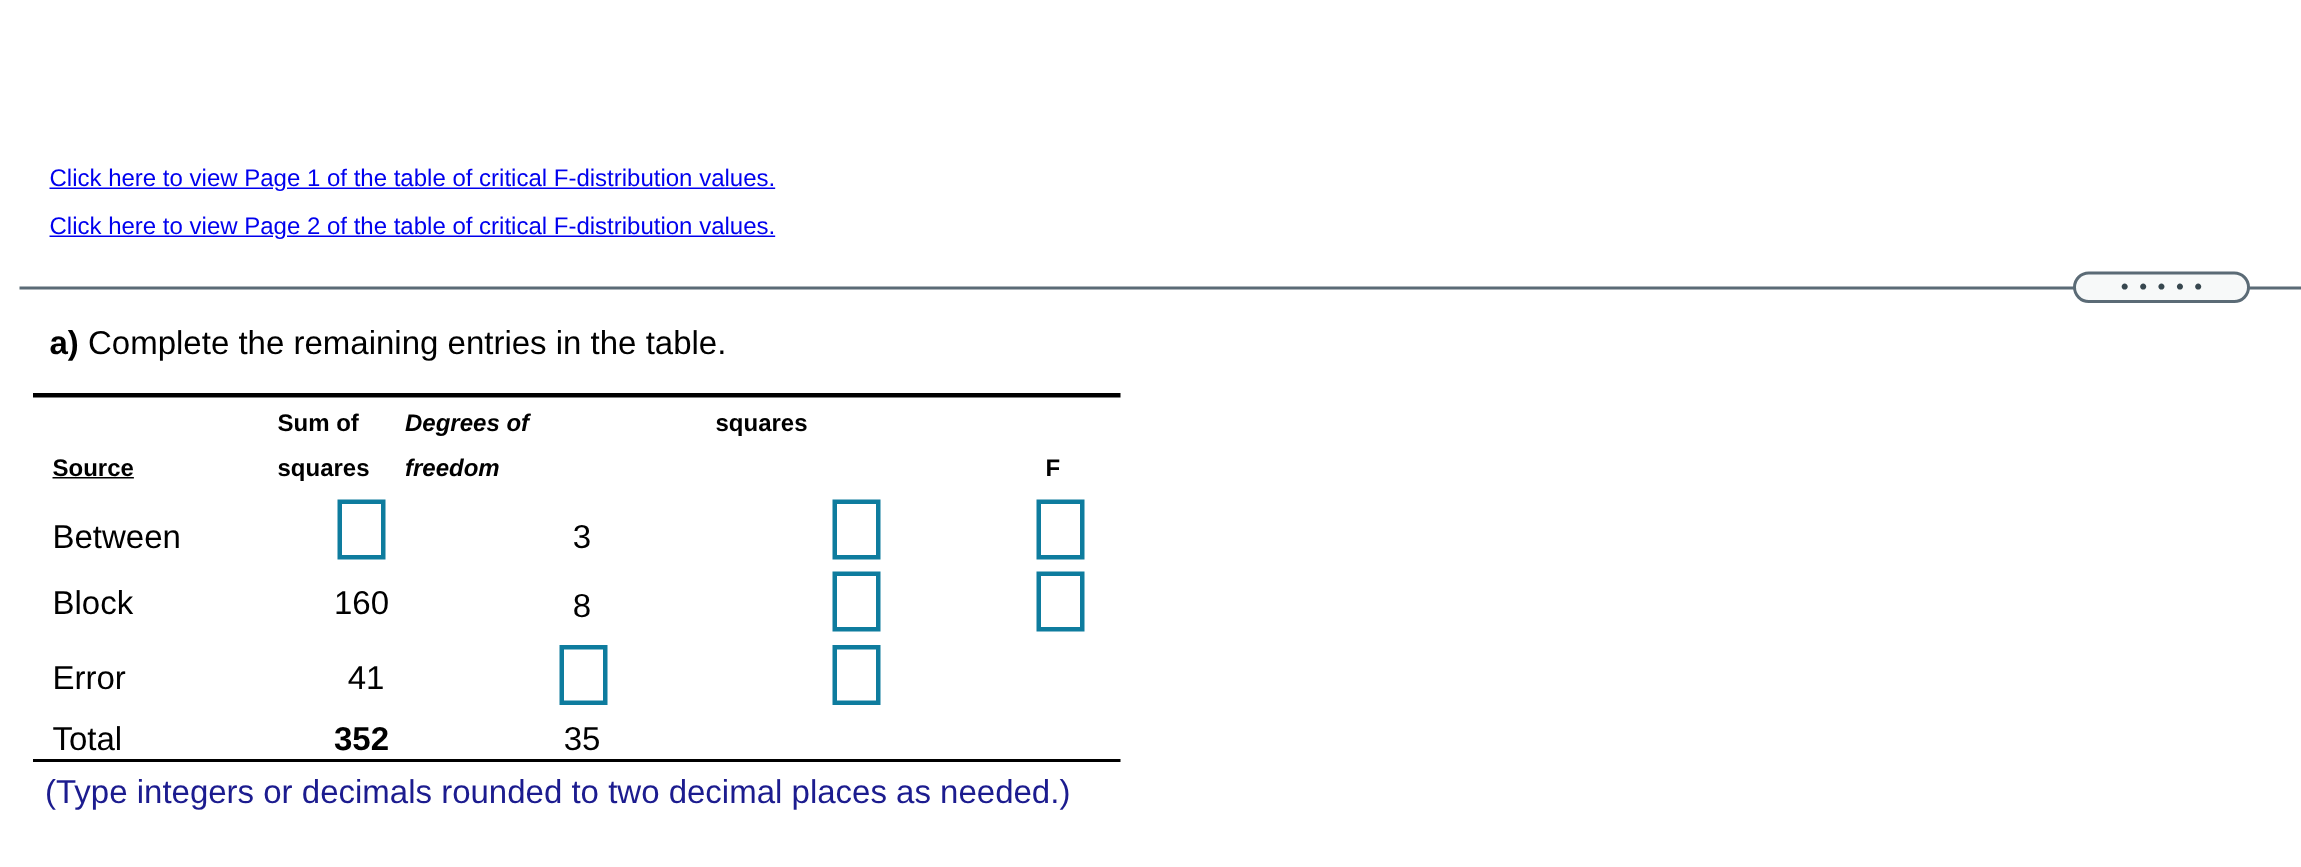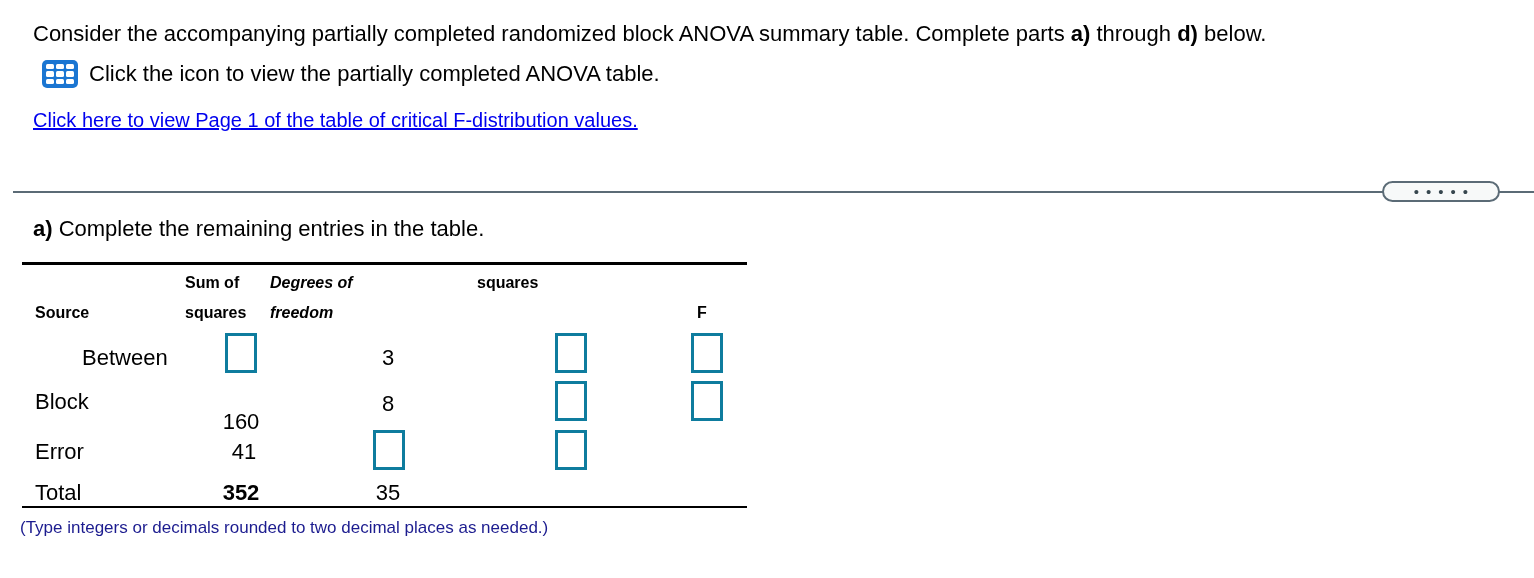--- a/index.html
+++ b/index.html
@@ -21,21 +21,21 @@
     width: 36px; height: 28px; border: none; cursor: pointer;
     background: var(--icon-blue, #1b76d2);
     border-radius: 5px;
     display: grid; grid-template-columns: repeat(3, 1fr); grid-template-rows: repeat(3, 1fr);
     gap: 2px; padding: 4px; box-sizing: border-box;
   }
   .table-icon-btn .cell { background: #fff; border-radius: 1.5px; }
 
   .f-link {
     position: absolute; left: 33px; white-space: nowrap;
-    font-size: 20px; line-height: 28px;
+    font-size: 16px; line-height: 28px;
     color: var(--link-blue, #0000ee);
     text-decoration: underline; cursor: pointer;
   }
   .f-link.page1 { top: 106px; }
   .f-link.page2 { top: 138px; }
 
   .divider-line {
     position: absolute; left: 13px; top: 191px; width: 1521px; height: 2px;
     background: var(--divider-slate, #5b6b76);
   }
@@ -64,82 +64,68 @@
   .td.center { transform: translateX(-50%); }
 
   .answer-box {
     position: absolute; width: 26px; height: 34px;
     border: 3px solid var(--answer-box-teal, #0e7c9e);
     background: #fff; padding: 0; box-sizing: content-box;
     font-size: 20px; text-align: center; outline: none;
   }
 
   .instruction {
-    position: absolute; left: 20px; top: 514px; white-space: nowrap;
-    font-size: 17px; line-height: 28px;
+    position: absolute; left: 30px; top: 514px; white-space: nowrap;
+    font-size: 22px; line-height: 28px;
     color: var(--instruction-navy, #1c1c8f);
   }
 </style>
 </head>
 <body>
 
 <div class="page">
 
-  <p class="problem-statement txt"><span>Consider the accompanying partially completed randomized block ANOVA summary table. Complete parts </span><span class="bold">a)</span><span> through </span><span class="bold">d)</span><span> below.</span></p>
 
-  <div class="icon-row">
-    <button class="table-icon-btn" title="">
-      <span class="cell"></span>
-      <span class="cell"></span>
-      <span class="cell"></span>
-      <span class="cell"></span>
-      <span class="cell"></span>
-      <span class="cell"></span>
-      <span class="cell"></span>
-      <span class="cell"></span>
-      <span class="cell"></span>
-    </button>
-    <span class="txt">Click the icon to view the partially completed ANOVA table.</span>
-  </div>
 
   <a class="f-link page1" href="#">Click here to view Page 1 of the table of critical F-distribution values.</a>
+  <a class="f-link page2" href="#">Click here to view Page 2 of the table of critical F-distribution values.</a>
 
   <div class="divider-line"></div>
   <button class="divider-pill">
     <span class="dots">•••••</span>
   </button>
 
   <p class="part-a-heading txt"><span class="bold">a)</span><span> Complete the remaining entries in the table.</span></p>
 
   <div class="anova-table">
     <div class="t-rule top"></div>
     <div class="t-rule bottom"></div>
 
-    <div class="th" style="left:13px; top:36px;">Source</div>
+    <div class="th" style="left:13px; top:36px;text-decoration:underline;">Source</div>
     <div class="th" style="left:163px; top:6px;">
       <div>Sum of</div>
       <div>squares</div>
     </div>
     <div class="th" style="left:248px; top:6px;font-style:italic;">
       <div>Degrees of</div>
       <div>freedom</div>
     </div>
     <div class="th" style="left:455px; top:6px;">
       <div>squares</div>
     </div>
     <div class="th" style="left:675px; top:36px;">F</div>
 
-    <div class="td" style="left:13px; top:84px;margin-left:47px;">Between</div>
+    <div class="td" style="left:13px; top:84px;">Between</div>
     <input class="answer-box" style="left: 203px; top: 71px;">
     <div class="td center" style="left:366px; top:84px;">3</div>
     <input class="answer-box" style="left: 533px; top: 71px;">
     <input class="answer-box" style="left: 669px; top: 71px;">
 
     <div class="td" style="left:13px; top:128px;">Block</div>
-    <div class="td center" style="left:219px; top:128px;margin-top:20px;">160</div>
+    <div class="td center" style="left:219px; top:128px;">160</div>
     <div class="td center" style="left:366px; top:130px;">8</div>
     <input class="answer-box" style="left: 533px; top: 119px;">
     <input class="answer-box" style="left: 669px; top: 119px;">
 
     <div class="td" style="left:13px; top:178px;">Error</div>
     <div class="td center" style="left:222px; top:178px;">41</div>
     <input class="answer-box" style="left: 351px; top: 168px;">
     <input class="answer-box" style="left: 533px; top: 168px;">
 
     <div class="td" style="left:13px; top:219px;">Total</div>

